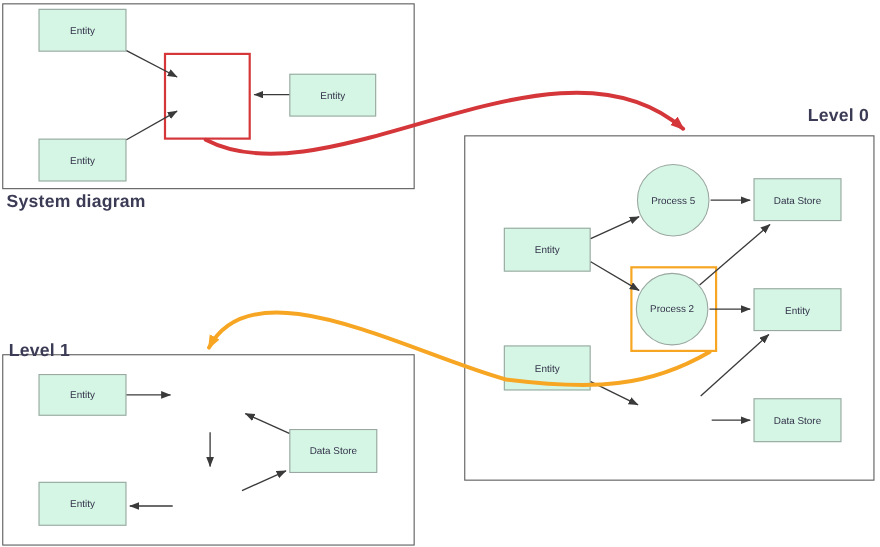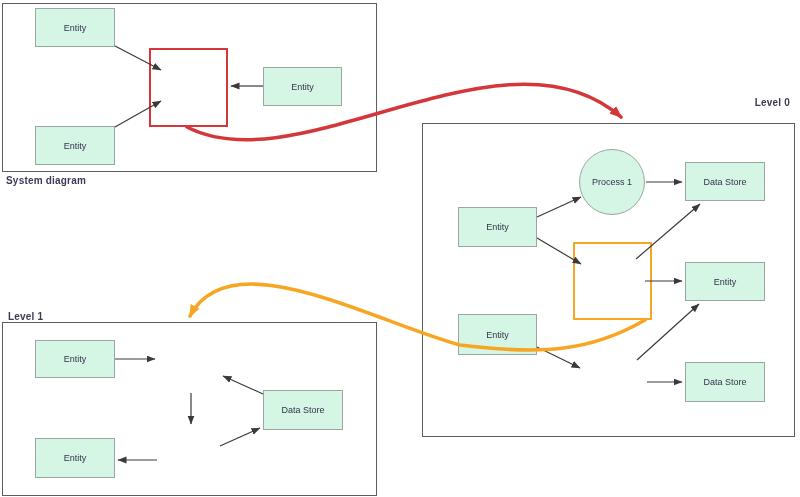--- a/index.html
+++ b/index.html
@@ -17,21 +17,21 @@
     font-size:9px;color:var(--label-color,#33334a);
     background:var(--node-fill,#d5f6e5);
     border:1px solid var(--node-border,#9aa8a1);
     box-sizing:border-box;text-align:center;
   }
   .circle{border-radius:50%;}
   .hl{position:absolute;background:transparent;box-sizing:border-box;}
   .hl-red{border:2px solid var(--highlight-red,#d4363a);}
   .hl-orange{border:2px solid var(--highlight-orange,#f7a623);}
   .dtitle{
-    position:absolute;font-weight:700;font-size:10px;
+    position:absolute;font-weight:700;font-size:16px;
     color:var(--title-color,#3b3b55);letter-spacing:0.2px;white-space:nowrap;
   }
   .dtitle.right{text-align:right;}
   svg.overlay{position:absolute;left:0;top:0;pointer-events:none;}
   .connector{stroke:var(--arrow-color,#3a3a3a);stroke-width:1.2;fill:none;}
   .flow-red{stroke:var(--highlight-red,#d4363a);stroke-width:3.6;fill:none;stroke-linecap:round;}
   .flow-orange{stroke:var(--highlight-orange,#f7a623);stroke-width:3.6;fill:none;stroke-linecap:round;}
   .mkf-black{fill:var(--arrow-color,#3a3a3a);}
   .mkf-red{fill:var(--highlight-red,#d4363a);}
   .mkf-orange{fill:var(--highlight-orange,#f7a623);}
@@ -51,21 +51,22 @@
 
   <div class="hl hl-red" style="left:149px;top:48px;width:79px;height:79px"></div>
   <div class="hl hl-orange" style="left:573px;top:242px;width:79px;height:78px"></div>
 
   <div class="node" style="left:35px;top:8px;width:80px;height:39px">Entity</div>
   <div class="node" style="left:35px;top:126px;width:80px;height:39px">Entity</div>
   <div class="node" style="left:263px;top:67px;width:79px;height:39px">Entity</div>
 
   <div class="node" style="left:458px;top:207px;width:79px;height:40px">Entity</div>
   <div class="node" style="left:458px;top:314px;width:79px;height:41px">Entity</div>
-  <div class="node circle" style="left:579px;top:149px;width:66px;height:66px">Process 1</div>
+  <div class="node circle" style="left:579px;top:149px;width:66px;height:66px">Process 5</div>
+  <div class="node circle" style="left:578px;top:248px;width:66px;height:66px">Process 2</div>
   <div class="node" style="left:685px;top:162px;width:80px;height:39px">Data Store</div>
   <div class="node" style="left:685px;top:262px;width:80px;height:39px">Entity</div>
   <div class="node" style="left:685px;top:362px;width:80px;height:40px">Data Store</div>
 
   <div class="node" style="left:35px;top:340px;width:80px;height:38px">Entity</div>
   <div class="node" style="left:35px;top:438px;width:80px;height:40px">Entity</div>
   <div class="node" style="left:263px;top:390px;width:80px;height:40px">Data Store</div>
 
   <svg class="overlay" width="800" height="497" viewBox="0 0 800 497">
     <defs>

